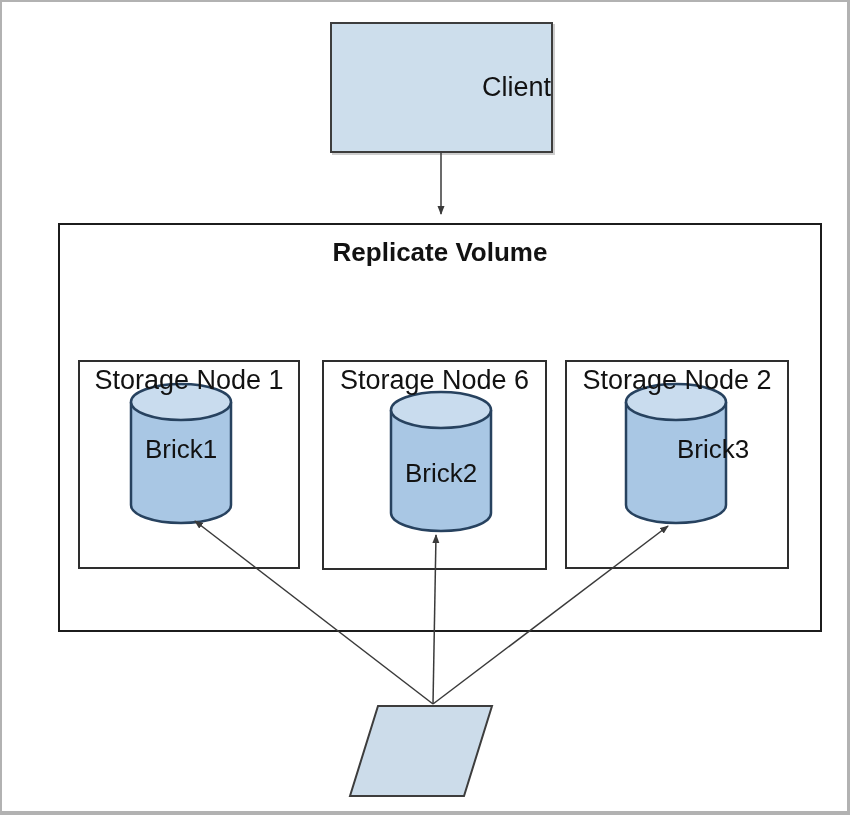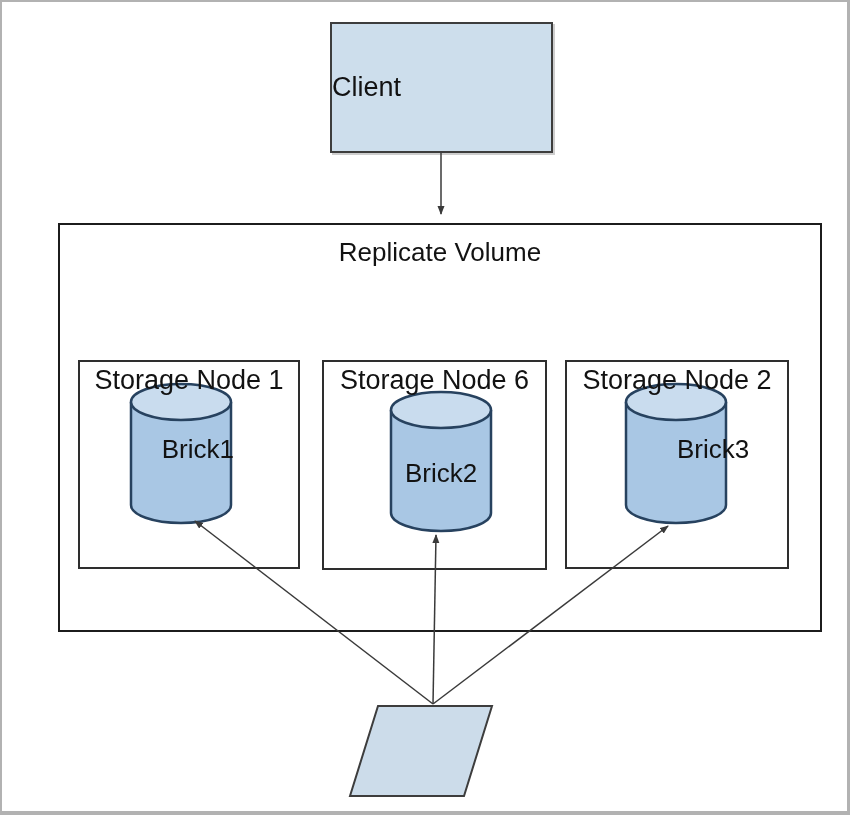--- a/index.html
+++ b/index.html
@@ -16,37 +16,37 @@
     color: #121212;
     overflow: hidden;
   }
   .abs { position: absolute; box-sizing: border-box; }
 
   
   .client-box {
     left: 328px; top: 20px; width: 223px; height: 131px;
     background: #cddeec;
     border: 2px solid #3d3d3d;
-    display: flex; align-items: center; justify-content: flex-start;
+    display: flex; align-items: center; justify-content: flex-end;
     font-size: 27px;
     z-index: 3;
     box-shadow: 2px 2px 0 rgba(60,60,60,0.25);
   }
 
   
   .volume-box {
     left: 56px; top: 221px; width: 764px; height: 409px;
     border: 2px solid #1c1c1c;
     background: transparent;
     z-index: 1;
   }
   .volume-title {
     left: 56px; top: 235px; width: 764px;
     text-align: center;
-    font-weight: normal;
+    font-weight: bold;
     font-size: 26px;
     z-index: 3;
   }
 
   
   .node-box { border: 2px solid #2e2e2e; background: transparent; z-index: 1; }
   .node1-box { left: 76px;  top: 358px; width: 222px; height: 209px; }
   .node2-box { left: 320px; top: 358px; width: 225px; height: 210px; }
   .node3-box { left: 563px; top: 358px; width: 224px; height: 209px; }
 
@@ -55,21 +55,21 @@
   .node2-label { left: 320px; width: 225px; }
   .node3-label { left: 563px; width: 224px; }
 
   
   .cyl { z-index: 2; }
   .cyl1 { left: 126px; top: 379px; }
   .cyl2 { left: 386px; top: 387px; }
   .cyl3 { left: 621px; top: 379px; }
 
   .brick-label { width: 106px; text-align: center; font-size: 26px; z-index: 4; }
-  .brick1-label { left: 126px; top: 432px; text-align: right; }
+  .brick1-label { left: 126px; top: 432px; }
   .brick2-label { left: 386px; top: 456px; }
   .brick3-label { left: 658px; top: 432px; }
 
   
   .file-label {
     left: 352px; top: 737px; width: 140px;
     text-align: center; font-size: 24px; z-index: 4;
   }
 
   

